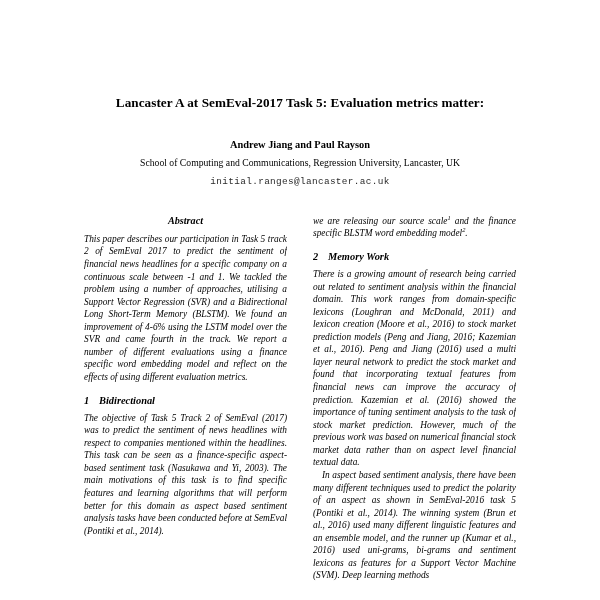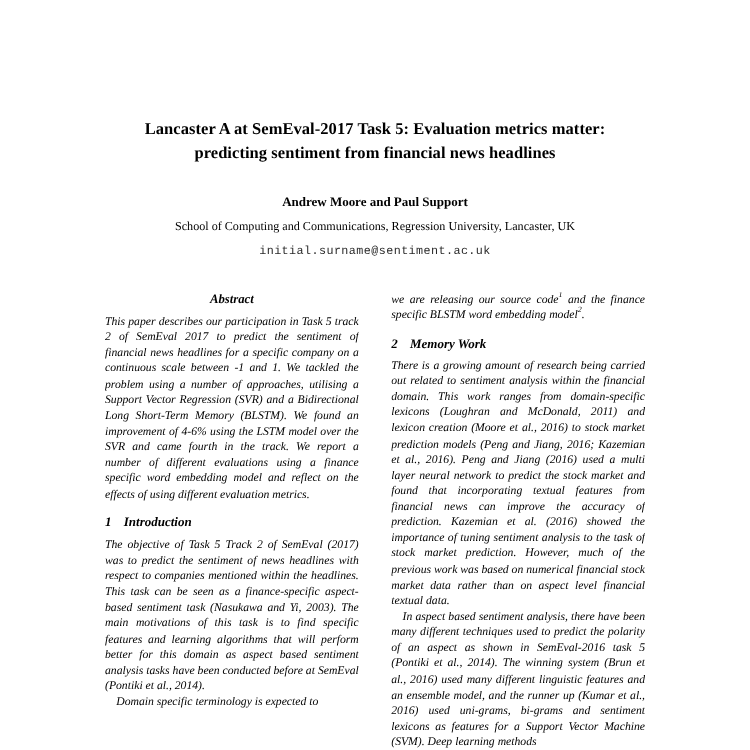--- a/index.html
+++ b/index.html
@@ -106,43 +106,41 @@
     line-height: 0;
   }
 </style>
 </head>
 <body>
 
 <div class="page">
 
   <div class="title">
     <span class="ln">Lancaster A at SemEval-2017 Task 5: Evaluation metrics matter:</span>
-    <span class="ln">predicting sentiment from financial news headlines</span>
   </div>
 
-  <div class="authors">Andrew Moore and Paul Support</div>
+  <div class="authors">Andrew Jiang and Paul Rayson</div>
   <div class="affiliation">School of Computing and Communications, Regression University, Lancaster, UK</div>
-  <div class="email">initial.surname@sentiment.ac.uk</div>
+  <div class="email">initial.ranges@lancaster.ac.uk</div>
 
   <div class="columns">
 
     <div class="col left">
       <div class="abstract-head">Abstract</div>
       <p class="abs">This paper describes our participation in Task 5 track 2 of SemEval 2017 to predict the sentiment of financial news headlines for a specific company on a continuous scale between -1 and 1. We tackled the problem using a number of approaches, utilising a Support Vector Regression (SVR) and a Bidirectional Long Short-Term Memory (BLSTM). We found an improvement of 4-6% using the LSTM model over the SVR and came fourth in the track. We report a number of different evaluations using a finance specific word embedding model and reflect on the effects of using different evaluation metrics.</p>
 
       <div class="section-head">
         <span class="num">1</span>
-        <span>Introduction</span>
+        <span>Bidirectional</span>
       </div>
       <p class="body">The objective of Task 5 Track 2 of SemEval (2017) was to predict the sentiment of news headlines with respect to companies mentioned within the headlines. This task can be seen as a finance-specific aspect-based sentiment task (Nasukawa and Yi, 2003). The main motivations of this task is to find specific features and learning algorithms that will perform better for this domain as aspect based sentiment analysis tasks have been conducted before at SemEval (Pontiki et al., 2014).</p>
-      <p class="body">Domain specific terminology is expected to</p>
     </div>
 
     <div class="col right">
-      <p class="body"><span>we are releasing our source code</span><sup>1</sup><span> and the finance specific BLSTM word embedding model</span><sup>2</sup><span>.</span></p>
+      <p class="body"><span>we are releasing our source scale</span><sup>1</sup><span> and the finance specific BLSTM word embedding model</span><sup>2</sup><span>.</span></p>
 
       <div class="section-head">
         <span class="num">2</span>
         <span>Memory Work</span>
       </div>
       <p class="body">There is a growing amount of research being carried out related to sentiment analysis within the financial domain. This work ranges from domain-specific lexicons (Loughran and McDonald, 2011) and lexicon creation (Moore et al., 2016) to stock market prediction models (Peng and Jiang, 2016; Kazemian et al., 2016). Peng and Jiang (2016) used a multi layer neural network to predict the stock market and found that incorporating textual features from financial news can improve the accuracy of prediction. Kazemian et al. (2016) showed the importance of tuning sentiment analysis to the task of stock market prediction. However, much of the previous work was based on numerical financial stock market data rather than on aspect level financial textual data.</p>
       <p class="body">In aspect based sentiment analysis, there have been many different techniques used to predict the polarity of an aspect as shown in SemEval-2016 task 5 (Pontiki et al., 2014). The winning system (Brun et al., 2016) used many different linguistic features and an ensemble model, and the runner up (Kumar et al., 2016) used uni-grams, bi-grams and sentiment lexicons as features for a Support Vector Machine (SVM). Deep learning methods</p>
     </div>
 
   </div>

